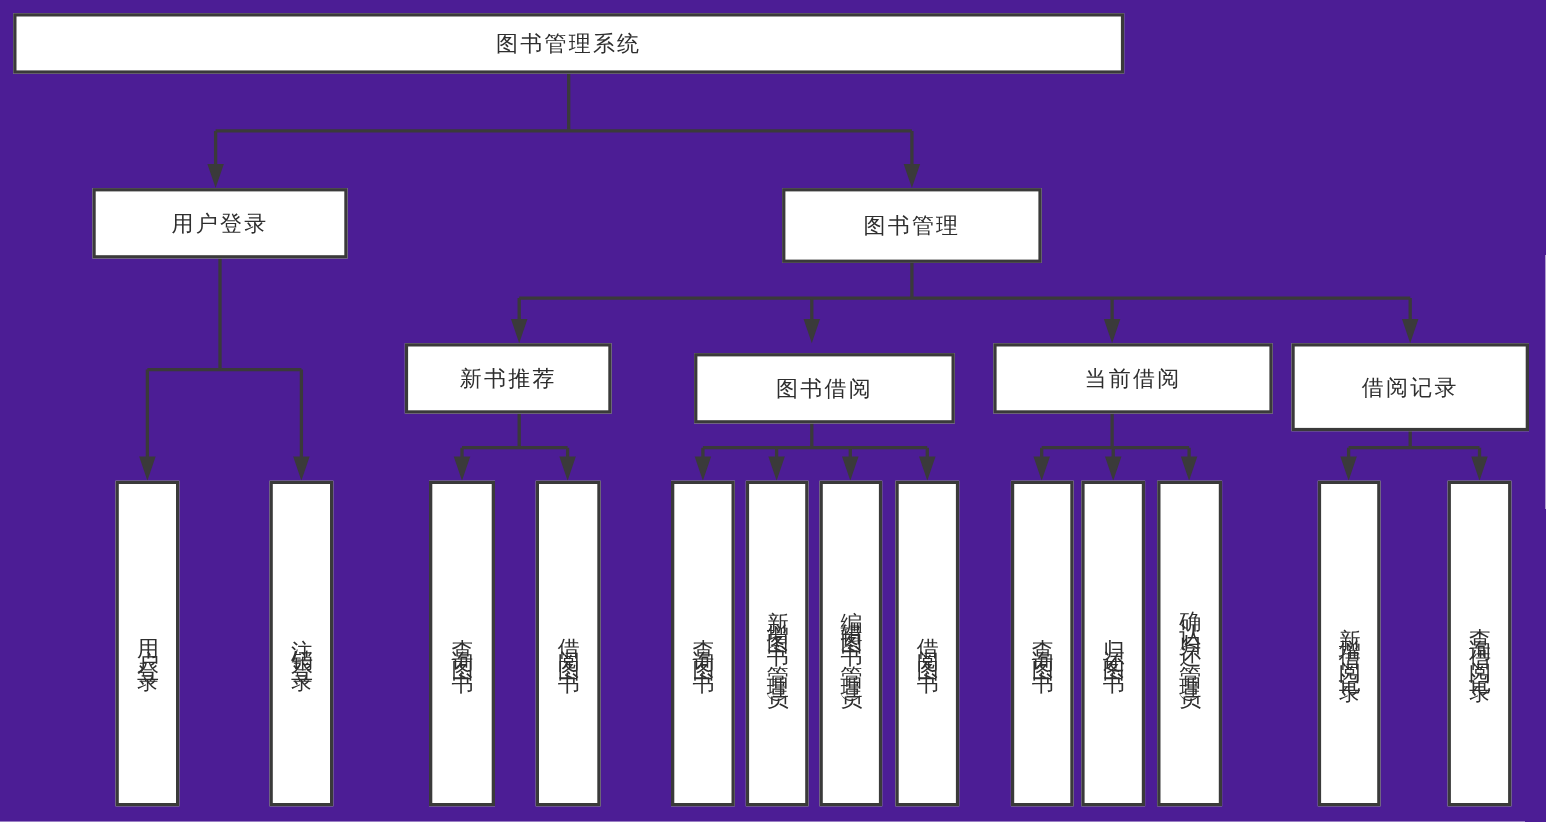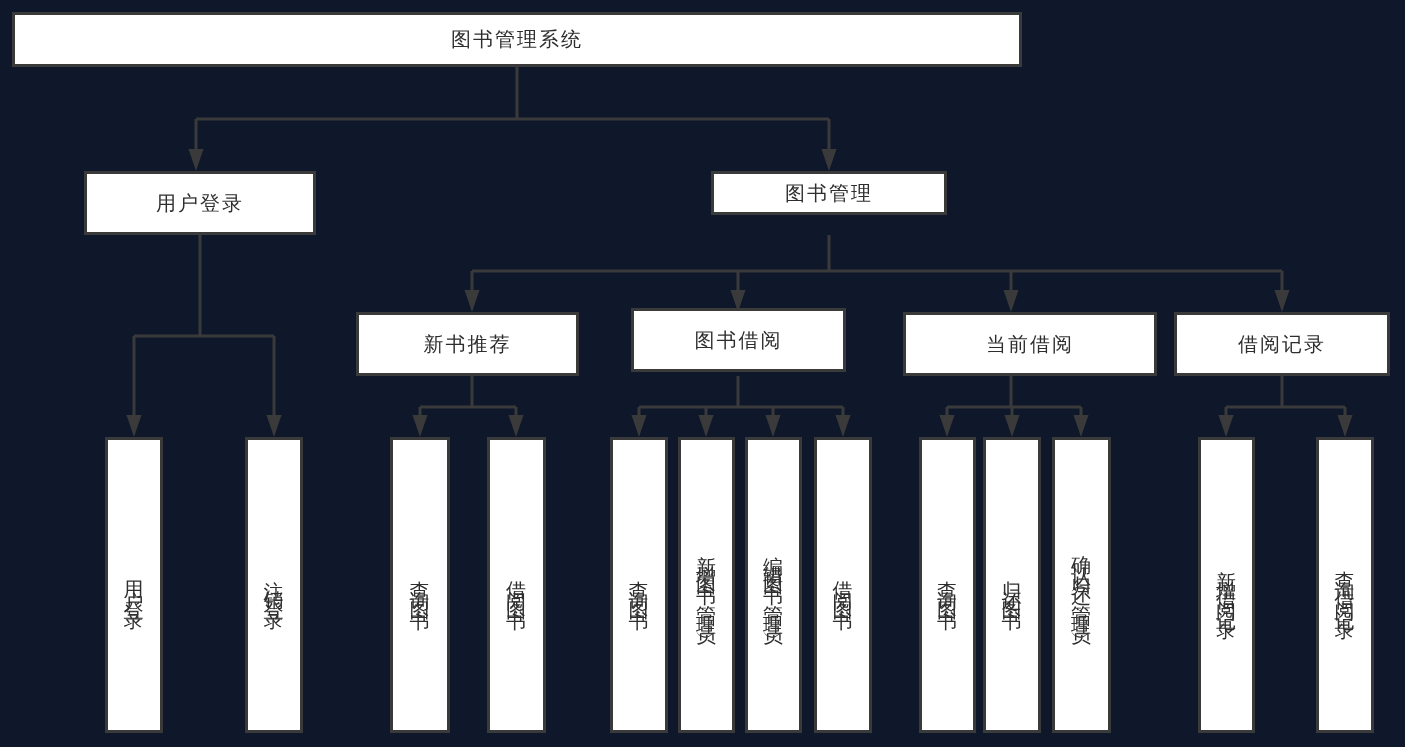--- a/index.html
+++ b/index.html
@@ -1,17 +1,17 @@
 <!DOCTYPE html>
 <html><head>
 <meta charset="utf-8">
 <style>
   html,body{margin:0;padding:0;background:#ffffff;}
   .stage{
-    position:relative;width:1405px;height:747px;background:#0f172a;
+    position:relative;width:1405px;height:747px;background:#4c1d95;
     font-family:"Liberation Sans",sans-serif;overflow:hidden;
   }
   .stage svg{position:absolute;left:0;top:0;z-index:1;}
   .box{
     position:absolute;z-index:2;box-sizing:border-box;
     border:3px solid #3a3a3a;background:#ffffff;
     display:flex;align-items:center;justify-content:center;
   }
   .hlabel{
     font-size:20px;letter-spacing:2px;color:#2e2e2e;white-space:nowrap;
@@ -71,34 +71,34 @@
     </g>
   </svg>
 
   <div class="box" style="left:12px;top:12px;width:1010px;height:55px">
     <span class="hlabel">图书管理系统</span>
   </div>
 
   <div class="box" style="left:84px;top:171px;width:232px;height:64px">
     <span class="hlabel">用户登录</span>
   </div>
-  <div class="box" style="left:711px;top:171px;width:236px;height:44px">
+  <div class="box" style="left:711px;top:171px;width:236px;height:68px">
     <span class="hlabel">图书管理</span>
   </div>
 
-  <div class="box" style="left:356px;top:312px;width:223px;height:64px">
+  <div class="box" style="left:368px;top:312px;width:188px;height:64px">
     <span class="hlabel">新书推荐</span>
   </div>
-  <div class="box" style="left:631px;top:308px;width:215px;height:64px">
+  <div class="box" style="left:631px;top:321px;width:237px;height:64px">
     <span class="hlabel">图书借阅</span>
   </div>
   <div class="box" style="left:903px;top:312px;width:254px;height:64px">
     <span class="hlabel">当前借阅</span>
   </div>
-  <div class="box" style="left:1174px;top:312px;width:216px;height:64px">
+  <div class="box" style="left:1174px;top:312px;width:216px;height:80px">
     <span class="hlabel">借阅记录</span>
   </div>
 
   <div class="box" style="left:105px;top:437px;width:58px;height:296px">
     <span class="vlabel">用户登录</span>
   </div>
   <div class="box" style="left:245px;top:437px;width:58px;height:296px">
     <span class="vlabel">注销登录</span>
   </div>
 

